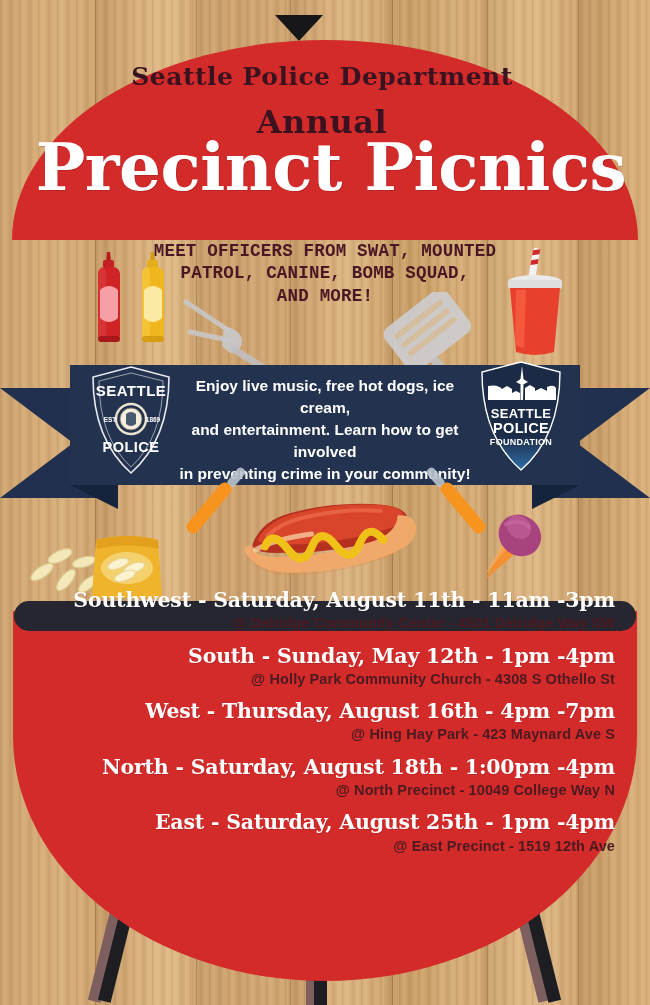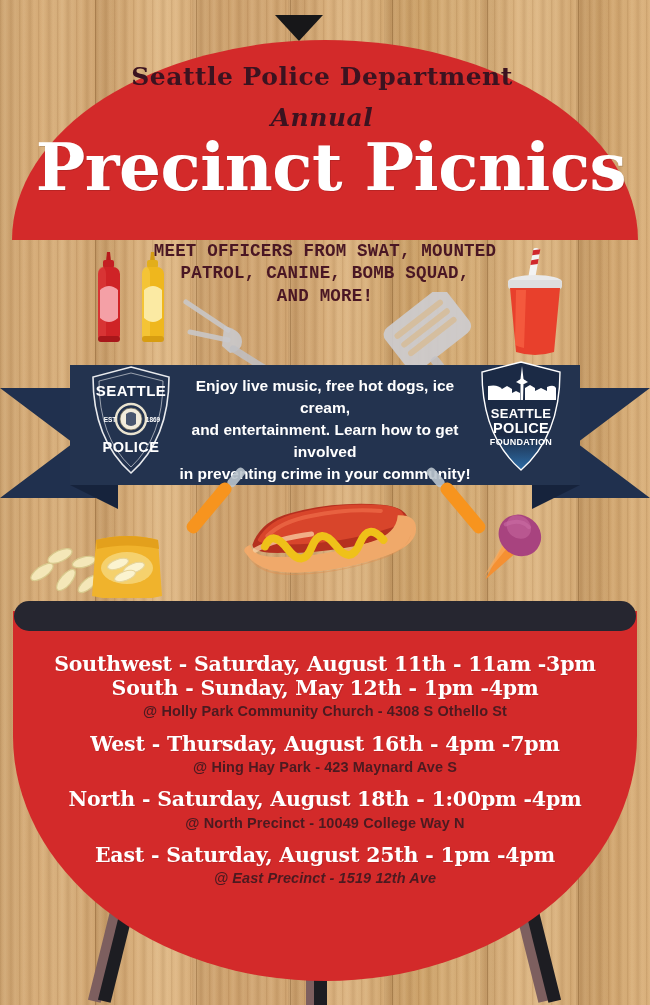--- a/index.html
+++ b/index.html
@@ -63,21 +63,21 @@
   }
 
   
   .hdr-line{
     position:absolute;left:0;width:644px;text-align:center;
     color:#3b1320;
     font-family:"DejaVu Serif", serif;
     font-weight:700;letter-spacing:0.5px;
   }
   #hdr-dept{top:62px;font-size:25px;}
-  #hdr-annual{top:103px;font-size:25px;font-style:italic;}
+  #hdr-annual{top:103px;font-size:32px;}
   #hdr-title{
     position:absolute;left:6px;top:134px;width:650px;text-align:center;
     color:#ffffff;font-family:"DejaVu Serif", serif;font-weight:700;
     font-size:66px;letter-spacing:-0.5px;line-height:1;
     text-shadow:1px 1px 0 rgba(0,0,0,0.12);
   }
 
   
   #subtitle{
     position:absolute;left:150px;top:240px;width:350px;text-align:center;
@@ -103,31 +103,31 @@
     text-align:center;color:#fff;font-size:15.5px;line-height:1.42;
     font-family:"Liberation Sans", sans-serif;font-weight:600;
   }
 
   
   .badge{position:absolute;}
   #spd-badge{left:88px;top:364px;width:86px;height:112px;}
   #spf-badge{left:478px;top:360px;width:86px;height:112px;}
 
   
-  #events{position:absolute;left:35px;top:652px;width:580px;text-align:center;}
+  #events{position:absolute;left:35px;top:588px;width:580px;text-align:right;}
   .ev-title{
     color:#ffffff;font-family:"DejaVu Serif", serif;font-weight:700;
     font-size:20.5px;letter-spacing:-0.2px;line-height:1.18;
     text-shadow:1px 1px 0 rgba(0,0,0,0.10);
   }
   .ev-loc{
     color:#4c1a20;font-family:"Liberation Sans", sans-serif;font-weight:600;
     font-size:14.5px;line-height:1.2;margin:3px 0 11px 0;letter-spacing:0.1px;
   }
-  .ev-block:last-child .ev-loc{margin-bottom:10px;font-style:italic;}
+  .ev-block:last-child .ev-loc{margin-bottom:10px;}
 
   
   .art{position:absolute;}
 </style>
 </head>
 <body>
 
 <div id="poster">
 
   <div class="wood"></div>
@@ -313,20 +313,21 @@
       <path d="M38 30 L46 30 L45 80 z" fill="#f9ab5c" opacity="0.7"></path>
       <ellipse cx="48" cy="26" rx="22" ry="20" fill="#a8437f"></ellipse>
       <ellipse cx="42" cy="20" rx="13" ry="11" fill="#bf5d96" opacity="0.75"></ellipse>
       <path d="M30 26 q8 -14 20 -12" stroke="#c96ba3" stroke-width="4" fill="none" opacity="0.6" stroke-linecap="round"></path>
     </g>
   </svg>
 
   <div id="events">
     <div class="ev-block">
       <div class="ev-title">Southwest - Saturday, August 11th - 11am -3pm</div>
+      <div class="ev-loc">@ Delridge Community Center - 4501 Delridge Way SW</div>
     </div>
     <div class="ev-block">
       <div class="ev-title">South - Sunday, May 12th - 1pm -4pm</div>
       <div class="ev-loc">@ Holly Park Community Church - 4308 S Othello St</div>
     </div>
     <div class="ev-block">
       <div class="ev-title">West - Thursday, August 16th - 4pm -7pm</div>
       <div class="ev-loc">@  Hing Hay Park -  423 Maynard Ave S</div>
     </div>
     <div class="ev-block">

